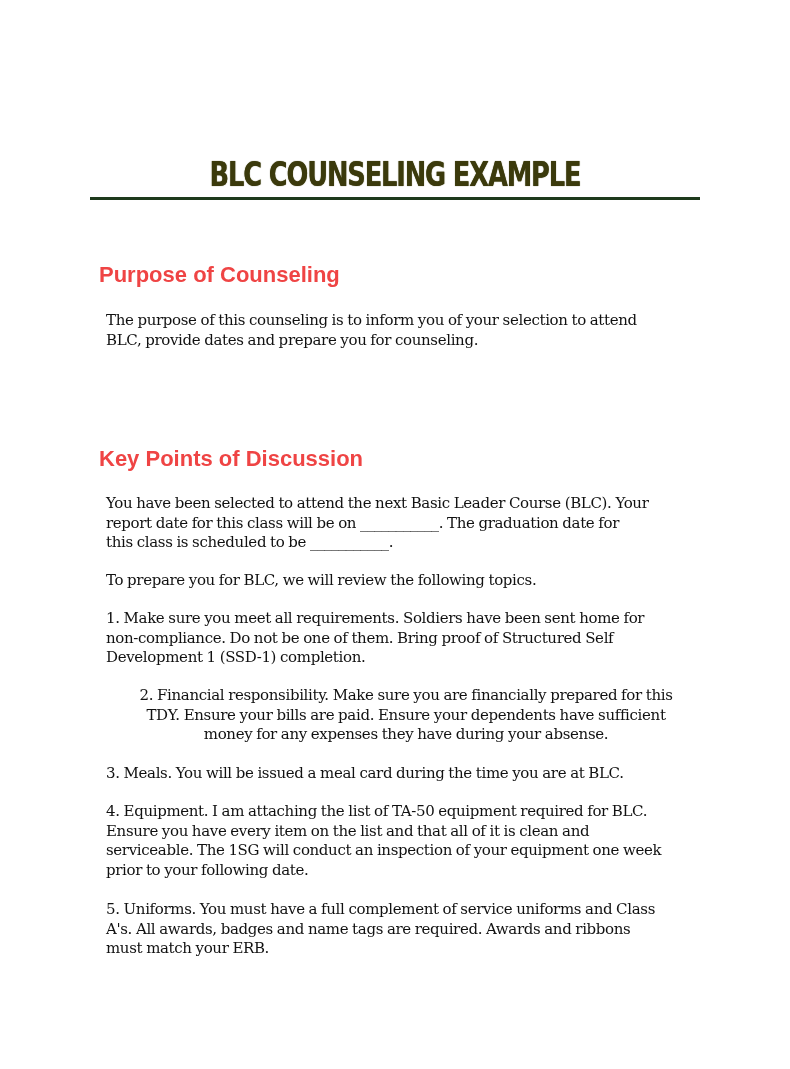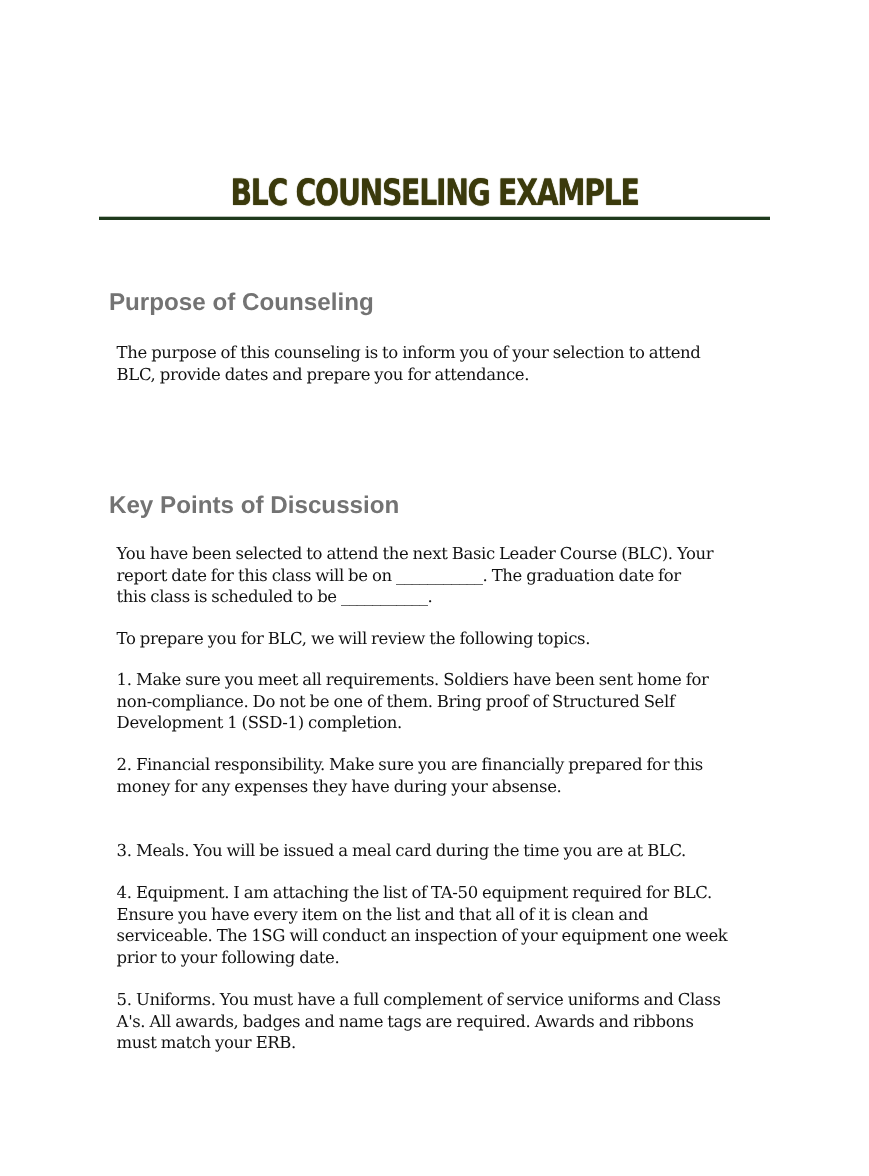--- a/index.html
+++ b/index.html
@@ -45,21 +45,21 @@
       height: 3px;
       background: #1e3a1c;
     }
     .section-heading {
       position: absolute;
       left: 99px;
       font-family: "Liberation Sans", sans-serif;
       font-weight: bold;
       font-size: 22px;
       line-height: 26px;
-      color: #737373;
+      color: #ef4444;
       white-space: nowrap;
     }
     .body-text {
       position: absolute;
       left: 106px;
       width: 600px;
       font-family: "DejaVu Serif", serif;
       font-size: 15px;
       line-height: 19.5px;
       color: #111111;
@@ -75,43 +75,44 @@
 <body>
 
 <div class="page">
 
   <div class="doc-title">BLC COUNSELING EXAMPLE</div>
   <div class="title-rule"></div>
 
   <div class="section-heading" style="top:262px;">Purpose of Counseling</div>
   <div class="body-text" style="top:311px;">
     <span class="line">The purpose of this counseling is to inform you of your selection to attend</span>
-    <span class="line">BLC, provide dates and prepare you for attendance.</span>
+    <span class="line">BLC, provide dates and prepare you for counseling.</span>
   </div>
 
   <div class="section-heading" style="top:446px;">Key Points of Discussion</div>
 
   <div class="body-text" style="top:494px;">
     <span class="line">You have been selected to attend the next Basic Leader Course (BLC). Your</span>
     <span class="line">report date for this class will be on ___________. The graduation date for</span>
     <span class="line">this class is scheduled to be ___________.</span>
   </div>
 
   <div class="body-text" style="top:571px;">
     <span class="line">To prepare you for BLC, we will review the following topics.</span>
   </div>
 
   <div class="body-text" style="top:609px;">
     <span class="line">1. Make sure you meet all requirements. Soldiers have been sent home for</span>
     <span class="line">non-compliance. Do not be one of them. Bring proof of Structured Self</span>
     <span class="line">Development 1 (SSD-1) completion.</span>
   </div>
 
-  <div class="body-text" style="top:686px;">
+  <div class="body-text" style="top:686px;text-align:center;">
     <span class="line">2. Financial responsibility. Make sure you are financially prepared for this</span>
+    <span class="line">TDY. Ensure your bills are paid. Ensure your dependents have sufficient</span>
     <span class="line">money for any expenses they have during your absense.</span>
   </div>
 
   <div class="body-text" style="top:764px;">
     <span class="line">3. Meals. You will be issued a meal card during the time you are at BLC.</span>
   </div>
 
   <div class="body-text" style="top:802px;">
     <span class="line">4. Equipment. I am attaching the list of TA-50 equipment required for BLC.</span>
     <span class="line">Ensure you have every item on the list and that all of it is clean and</span>

